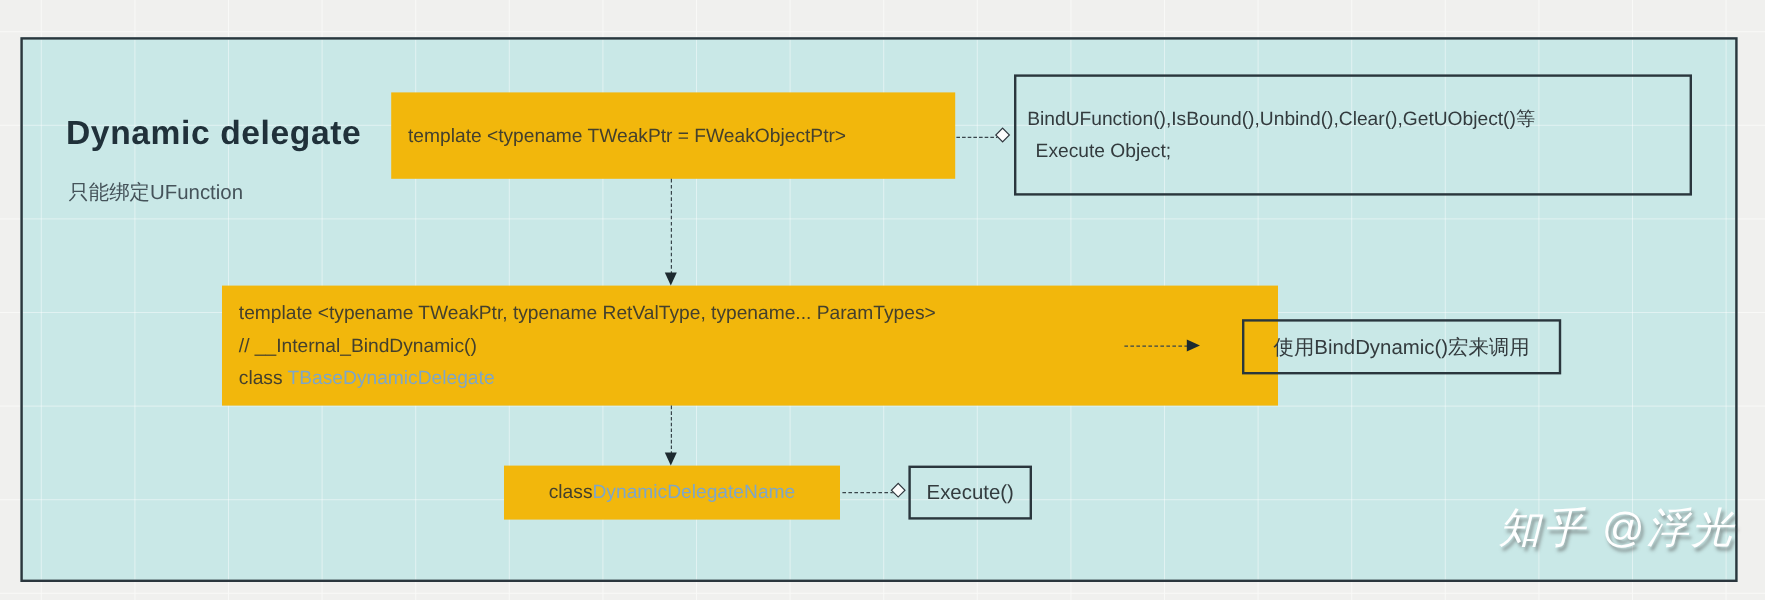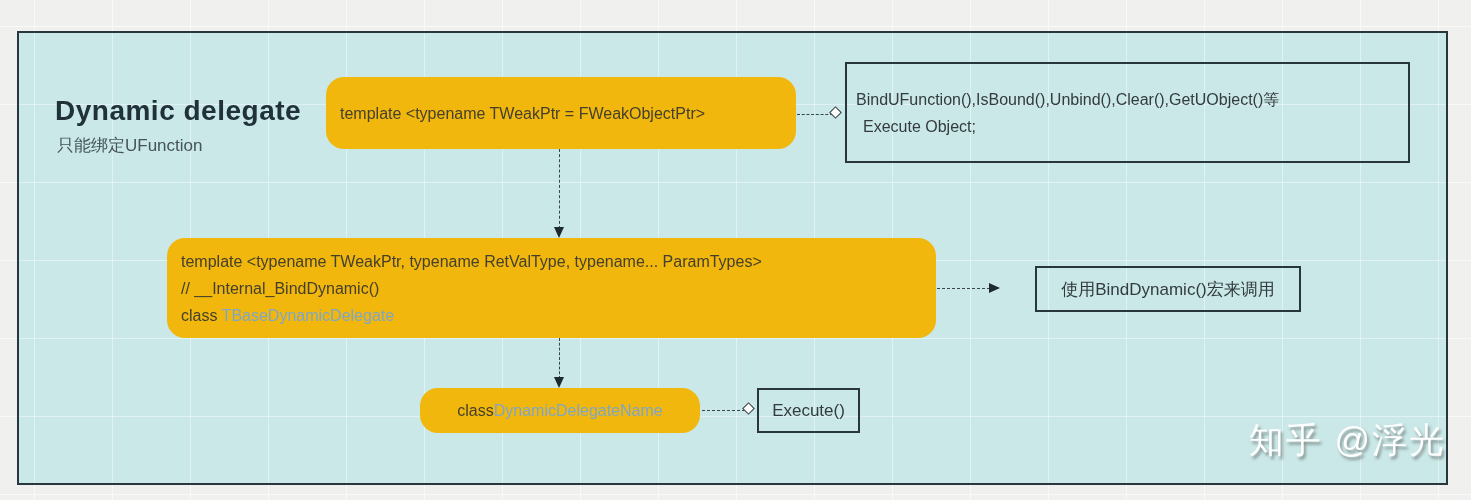--- a/index.html
+++ b/index.html
@@ -32,35 +32,34 @@
   .title {
     position: absolute;
     left: 55px; top: 95px;
     font-size: 28px;
     font-weight: 700;
     color: #20313a;
     letter-spacing: 0.5px;
   }
   .subtitle {
     position: absolute;
-    left: 57px; top: 134px;
+    left: 57px; top: 149px;
     font-size: 17px;
     color: #45535a;
   }
   .box-yellow {
     position: absolute;
     background: #f2b70c;
     color: #44402d;
     font-size: 16px;
     line-height: 27px;
     display: flex;
     flex-direction: column;
     justify-content: center;
     padding: 4px 14px;
-    border-radius: 18px;
   }
   .box-outline {
     position: absolute;
     border: 2px solid #2a363d;
     color: #333b3e;
     font-size: 16px;
     line-height: 27px;
     display: flex;
     flex-direction: column;
     justify-content: center;
@@ -107,26 +106,27 @@
     border-left: 11px solid #1d2a30;
   }
   .watermark {
     position: absolute;
     right: 25px; top: 417px;
     font-size: 35px;
     letter-spacing: 2px;
     color: #ffffff;
     text-shadow: 2px 3px 3px rgba(85,85,85,0.6);
     font-weight: 500;
+    font-style: italic;
   }
 
   
   #node-tscript        { left: 326px; top: 77px;  width: 470px; height: 72px;  }
   #node-members        { left: 845px; top: 62px;  width: 565px; height: 101px; }
-  #node-tbase          { left: 167px; top: 238px; width: 769px; height: 100px; }
+  #node-tbase          { left: 185px; top: 238px; width: 880px; height: 100px; }
   #node-bindnote       { left: 1035px; top: 266px; width: 266px; height: 46px; justify-content: center; }
   #node-dynname        { left: 420px; top: 388px; width: 280px; height: 45px; flex-direction: row; align-items: center; }
   #node-execute        { left: 757px; top: 388px; width: 103px; height: 45px; }
 
   #conn-tscript-members { left: 797px; top: 114px; width: 36px; }
   #diamond-members      { left: 831px; top: 108px; }
   #conn-tscript-tbase   { left: 559px; top: 149px; height: 80px; }
   #arrow-tbase          { left: 554px; top: 227px; }
   #conn-tbase-bindnote  { left: 937px; top: 288px; width: 53px; }
   #arrow-bindnote       { left: 989px; top: 283px; }

